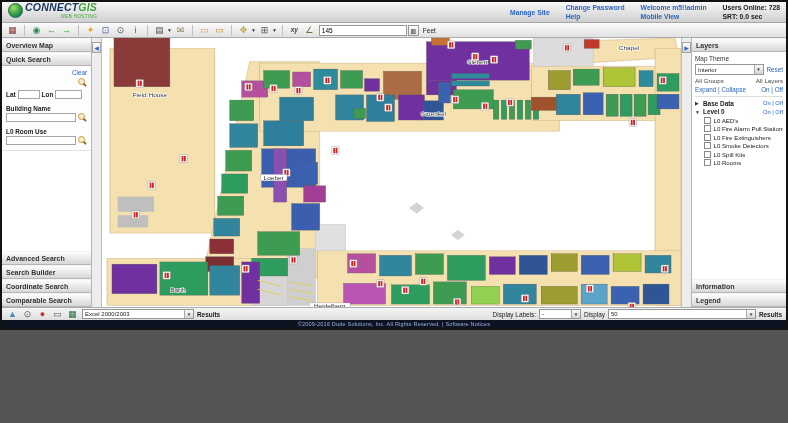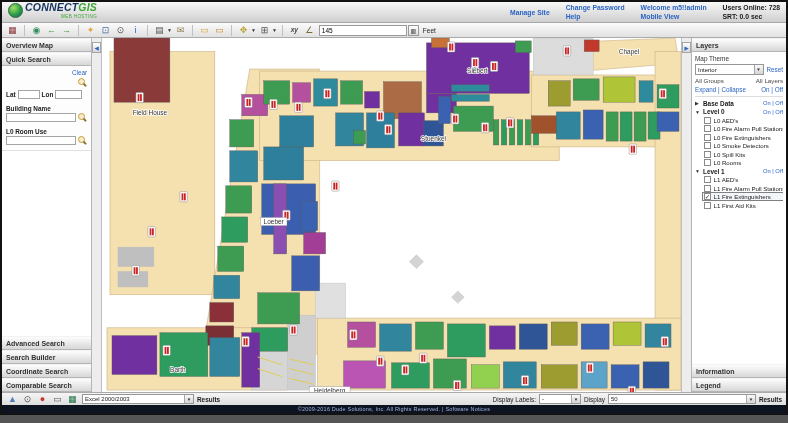--- a/index.html
+++ b/index.html
@@ -1,17 +1,17 @@
 <!DOCTYPE html>
 <html><head>
 <meta charset="utf-8">
 <style>
 * { box-sizing: border-box; margin: 0; padding: 0; }
 html,body { background:#555; font-family:"Liberation Sans", sans-serif; }
-.window { width:788px; height:415px; border:2px solid #121212; background:#fff;
+.window { width:788px; height:330px; border:2px solid #121212; background:#fff;
   display:flex; flex-direction:column; position:relative; overflow:hidden; }
 
 
 .hdr { height:21px; flex:none; background:linear-gradient(#F8F8F8,#CFCFCF);
   border-bottom:1px solid #A8A8A8; display:flex; align-items:center;
   justify-content:space-between; padding:0 6px; }
 .logo { display:flex; align-items:flex-start; gap:2px; }
 .logo-globe { width:15px; height:15px; border-radius:50%; flex:none;
   background:radial-gradient(circle at 35% 30%, #9FE06A, #2E9E43 55%, #135B8C 95%); border:1px solid #2B6B2F; }
 .logo-textwrap { display:flex; flex-direction:column; line-height:9px; }

